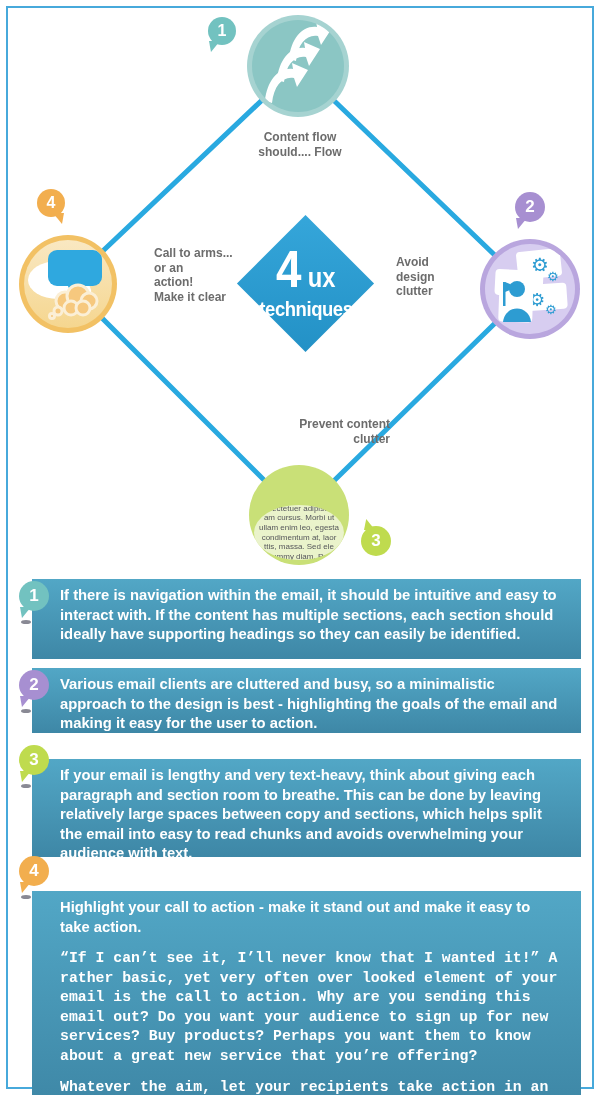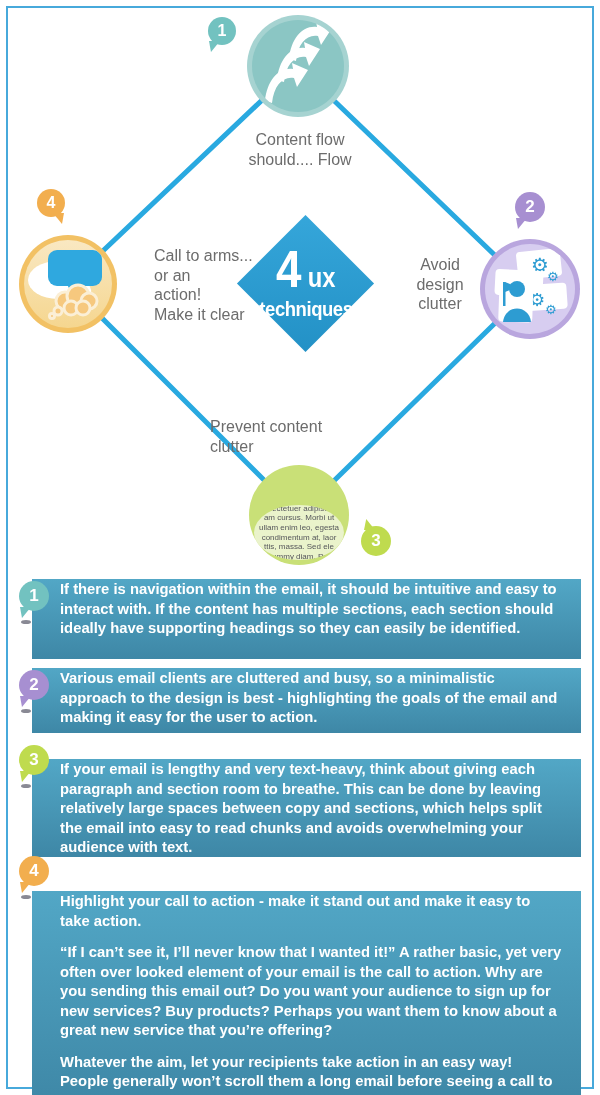--- a/index.html
+++ b/index.html
@@ -41,32 +41,32 @@
   .tail-dl::after{left:1px;bottom:-7px;clip-path:polygon(0 0,100% 0,18% 100%);}
   .tail-dr::after{right:1px;bottom:-7px;clip-path:polygon(0 0,100% 0,82% 100%);}
   .tail-up::after{left:3px;top:-7px;clip-path:polygon(0 100%,100% 100%,20% 0);}
   .c-teal{background:#72C2C0;} .c-purple{background:#A78FD1;}
   .c-lime{background:#BFDB4E;} .c-orange{background:#F2AE4E;}
   .b-28{width:28px;height:28px;font-size:16px;} .b-30{width:30px;height:30px;font-size:17px;}
   .shadow-dot{position:absolute;width:10px;height:4px;border-radius:50%;
               background:rgba(40,40,60,.55);filter:blur(.7px);left:2px;bottom:-13px;}
 
   
-  .dlabel{position:absolute;color:#6C6C6C;font-weight:normal;font-size:16px;line-height:1.22;white-space:pre-line;}
+  .dlabel{position:absolute;color:#6C6C6C;font-weight:bold;font-size:12px;line-height:1.22;white-space:pre-line;}
   .lbl-flow{left:200px;top:130px;width:200px;text-align:center;}
-  .lbl-design{left:396px;top:255px;width:88px;text-align:center;}
+  .lbl-design{left:396px;top:255px;width:88px;text-align:left;}
   .lbl-cta{left:130px;top:246px;width:120px;text-align:left;margin-left:24px;}
-  .lbl-content{left:210px;top:417px;width:180px;text-align:left;}
+  .lbl-content{left:210px;top:417px;width:180px;text-align:right;}
 
   
   .band{position:absolute;left:32px;width:549px;background:linear-gradient(180deg,#52A7C6,#3E87A6);
         color:#fff;font-weight:bold;font-size:14.8px;line-height:1.32;
-        padding:1px 18px 7px 28px;box-sizing:border-box;overflow:hidden;}
+        padding:7px 18px 7px 28px;box-sizing:border-box;overflow:hidden;}
   .band p{margin:0;}
-  .band p + p{margin-top:12px;}
+  .band p + p{margin-top:12px;font-family:Liberation Mono, monospace;}
   .band-1{top:579px;height:80px;}
   .band-2{top:668px;height:65px;}
   .band-3{top:743px;height:98px;margin-top:16px;}
   .band-4{top:891px;height:216px;}
 
   svg text.gear{font-family:"DejaVu Sans",sans-serif;}
 </style>
 </head>
 <body>
 

